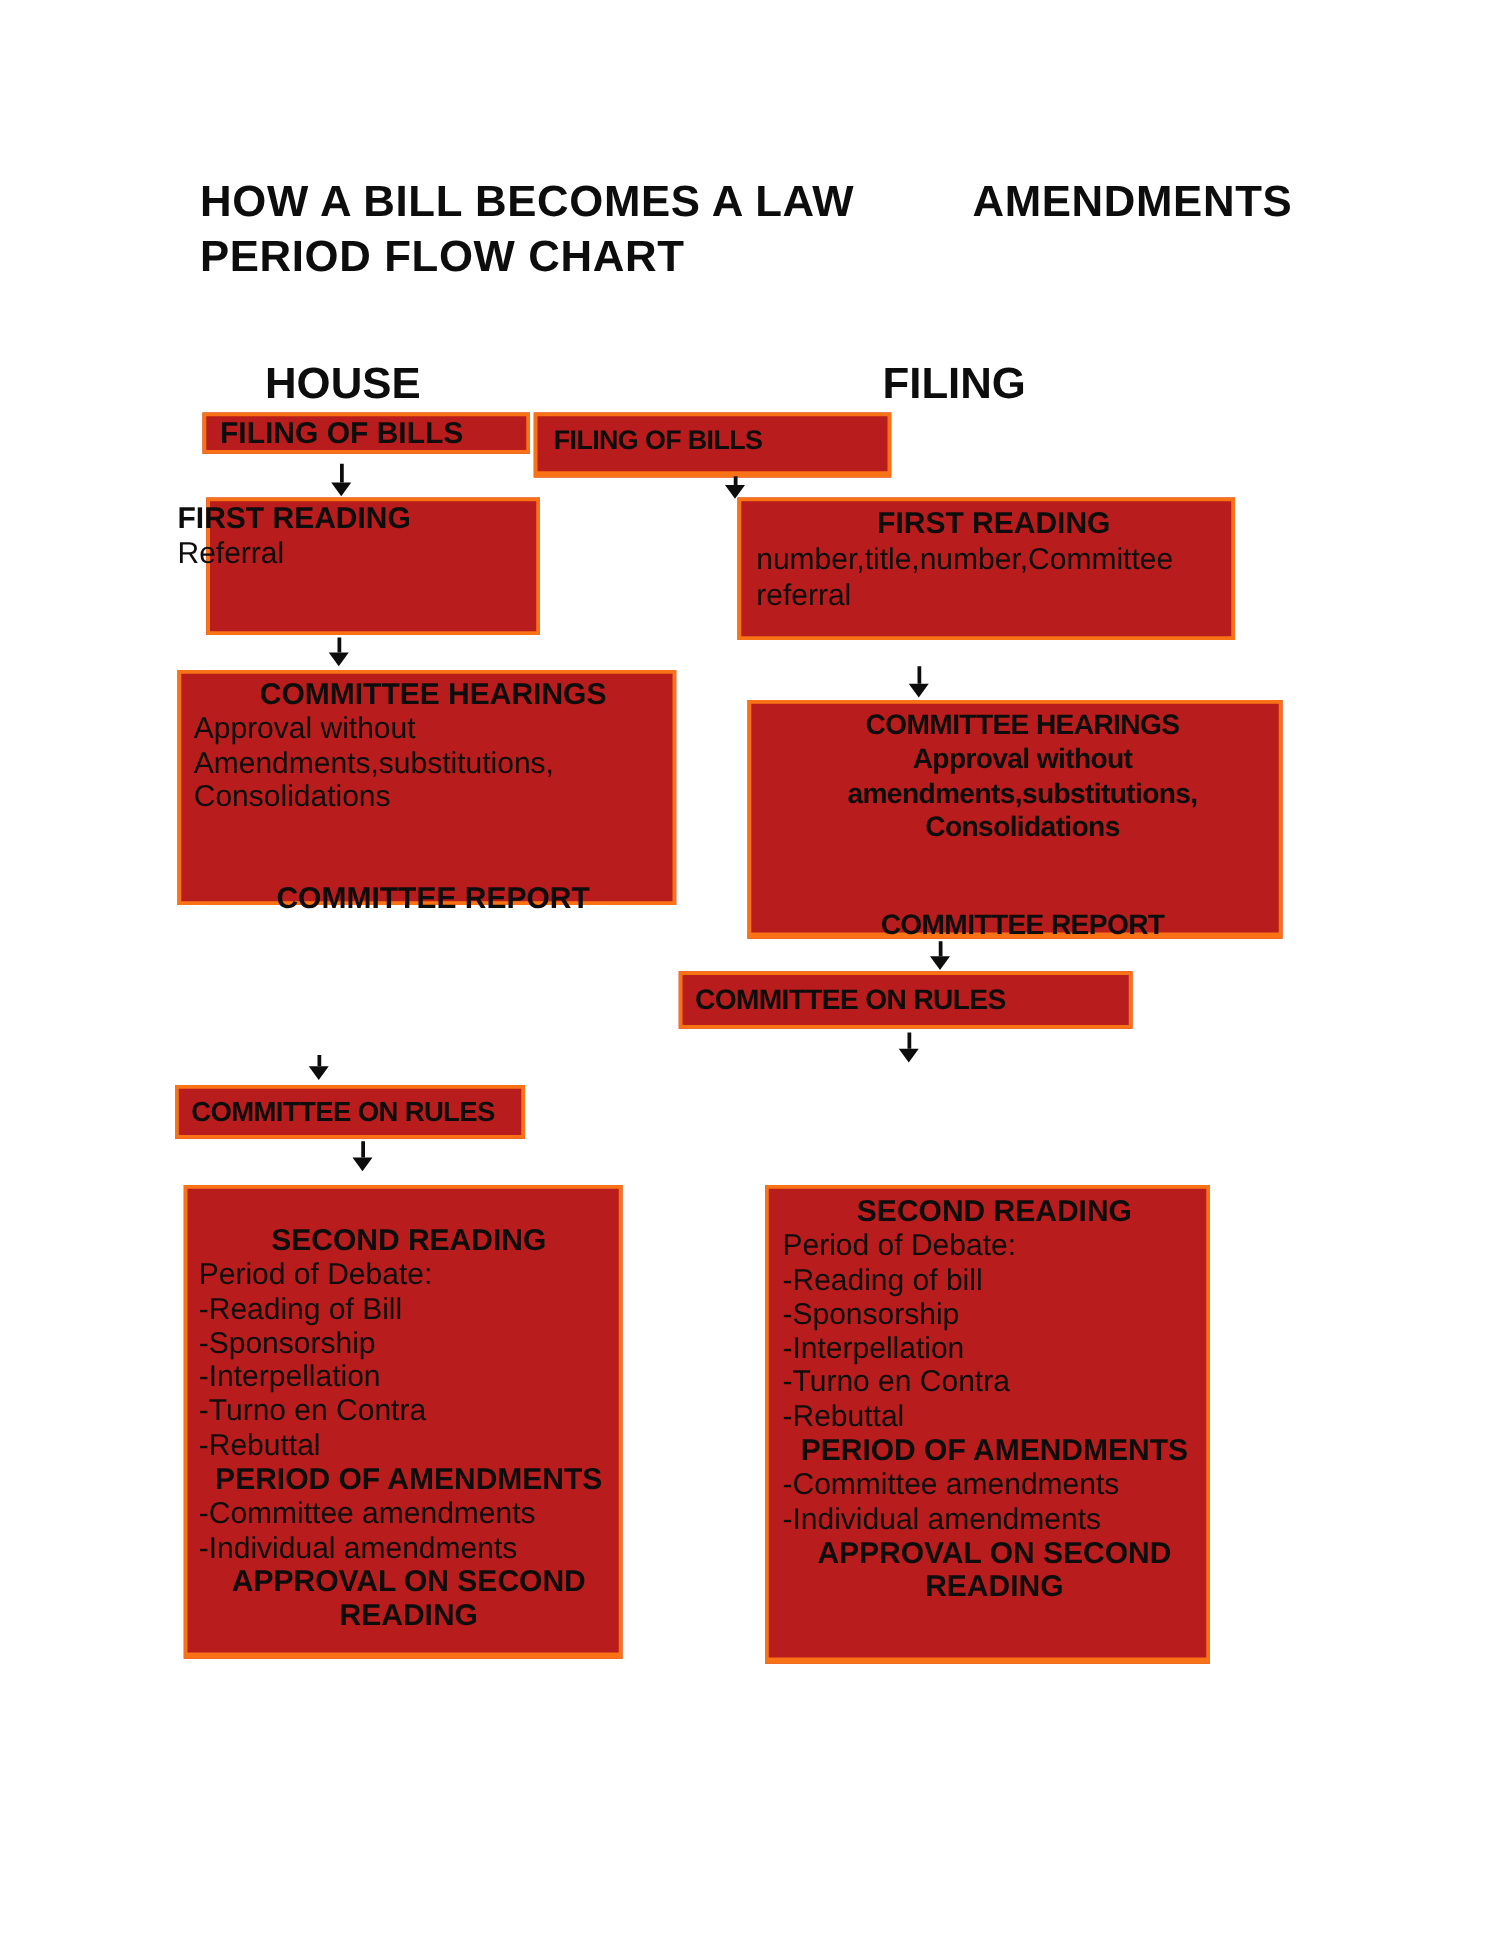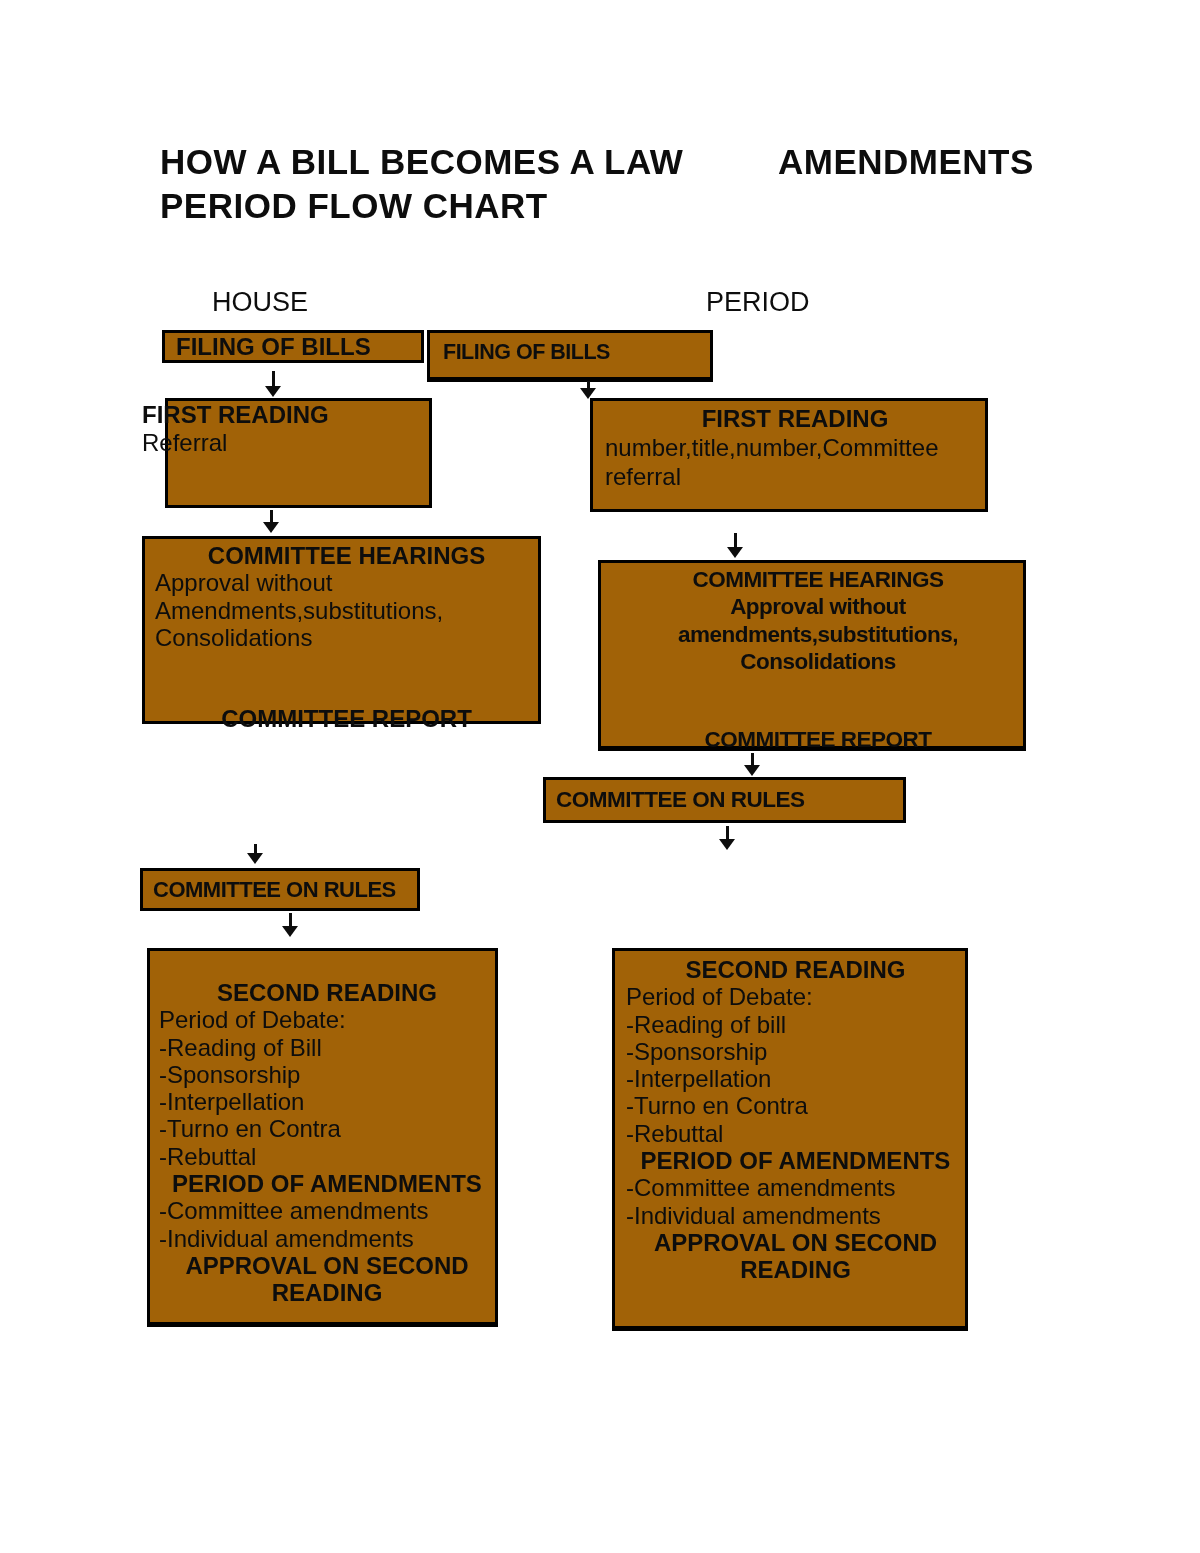--- a/index.html
+++ b/index.html
@@ -1,43 +1,43 @@
 <!DOCTYPE html>
 <html><head>
 <meta charset="utf-8">
 <style>
   html,body{margin:0;padding:0;background:#ffffff;}
   #canvas{
     position:relative;width:1168px;height:1553px;background:#ffffff;
     font-family:"Liberation Sans",sans-serif;color:#0d0d0d;overflow:hidden;
   }
   .abs{position:absolute;}
-  .box{position:absolute;border:3px solid #000000;background:#a16207;box-sizing:border-box;}
+  .box{position:absolute;border:3px solid #f97316;background:#b91c1c;box-sizing:border-box;}
   .heavy{border-bottom-width:5px;}
   .b{font-weight:700;text-align:center;}
   .line{white-space:nowrap;min-height:1.12em;}
   .cal{letter-spacing:-0.5px;}
   .pagetitle{font-size:35px;font-weight:700;white-space:nowrap;letter-spacing:0.5px;}
-  .colhead{font-size:27px;font-weight:400;white-space:nowrap;}
+  .colhead{font-size:35px;font-weight:700;white-space:nowrap;}
   .boxlabel{font-size:24px;font-weight:700;white-space:nowrap;}
   .arrow{position:absolute;display:flex;flex-direction:column;align-items:center;width:18px;}
   .arrow .stem{width:3px;flex:1 1 auto;background:#0d0d0d;}
   .arrow .head{width:0;height:0;border-left:8px solid transparent;border-right:8px solid transparent;border-top:11px solid #0d0d0d;}
 </style>
 </head>
 <body>
 
 <div id="canvas">
 
   <div class="abs pagetitle" style="left:160px;top:142px;">HOW A BILL BECOMES A LAW</div>
   <div class="abs pagetitle" style="left:778px;top:142px;">AMENDMENTS</div>
   <div class="abs pagetitle" style="left:160px;top:186px;">PERIOD FLOW CHART</div>
 
   <div class="abs colhead" style="left:212px;top:287px;">HOUSE</div>
-  <div class="abs colhead" style="left:706px;top:287px;">PERIOD</div>
+  <div class="abs colhead" style="left:706px;top:287px;">FILING</div>
 
   <div class="box" style="left:162px;top:330px;width:262px;height:33px;display:flex;align-items:center;padding-left:11px;">
     <span class="boxlabel">FILING OF BILLS</span>
   </div>
 
   <div class="box heavy" style="left:427px;top:330px;width:286px;height:52px;padding:7px 0 0 13px;">
     <span class="boxlabel cal" style="font-size:21.5px;">FILING OF BILLS</span>
   </div>
 
   <div class="box" style="left:165px;top:398px;width:267px;height:110px;"></div>

